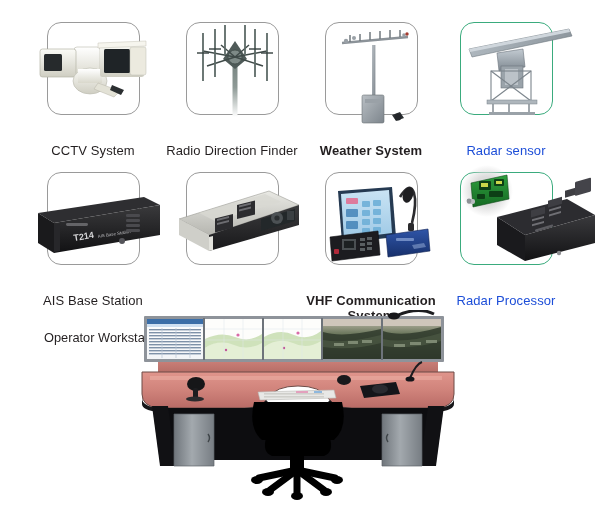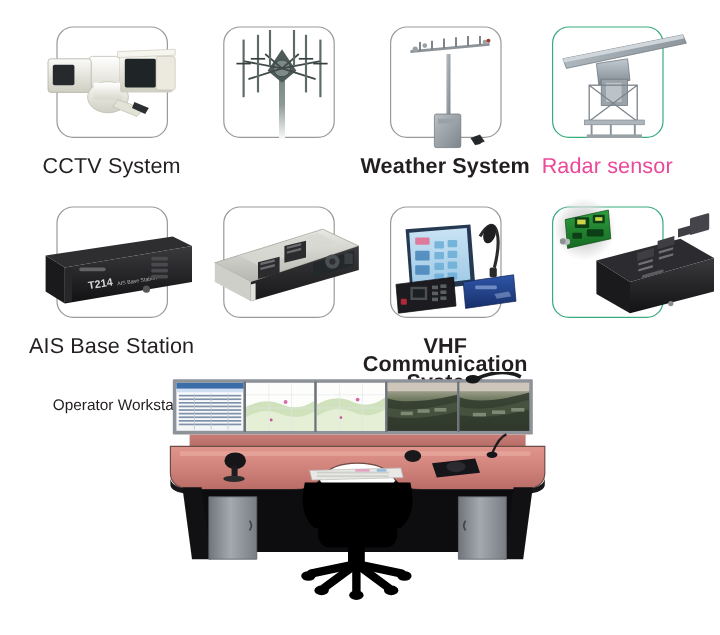--- a/index.html
+++ b/index.html
@@ -46,28 +46,28 @@
     height: 93px;
     margin: 0 auto;
     border: 1.4px solid #9a9a9a;
     border-radius: 14px;
     box-sizing: border-box;
     background: #ffffff;
   }
   .iconbox.accent { border-color: #3aab7d; }
 
   .label {
-    margin-top: 16px;
+    margin-top: 28px;
     text-align: center;
-    font-size: 18px;
+    font-size: 13px;
     line-height: 15px;
     color: #231f20;
     letter-spacing: .1px;
   }
-  .label.accent { color: #ec4899; }
+  .label.accent { color: #1d4ed8; }
 
   
   .art {
     position: absolute;
     left: 0; top: 0;
     width: 93px; height: 93px;
     overflow: visible;
   }
   .art > svg { position: absolute; left: -22px; top: -12px; overflow: visible; }
 
@@ -170,20 +170,21 @@
 
               <g stroke="#34403e" stroke-width="1.4">
                 <line x1="32" y1="42" x2="44" y2="42"></line>
                 <line x1="96" y1="42" x2="108" y2="42"></line>
                 <line x1="44" y1="38" x2="56" y2="38"></line>
                 <line x1="84" y1="38" x2="96" y2="38"></line>
               </g>
             </svg>
           </div>
         </div>
+        <div class="label">Radio Direction Finder</div>
       </div>
 
       <div class="cell c2">
         <div class="iconbox">
           <div class="art nosel">
             <svg width="140" height="118" viewBox="0 0 140 118">
               <defs>
                 <linearGradient id="gWx" x1="0" y1="0" x2="1" y2="1">
                   <stop offset="0" stop-color="#b9bfc4"></stop>
                   <stop offset="1" stop-color="#7d858c"></stop>
@@ -455,20 +456,21 @@
                 <rect x="110" y="80" width="12" height="2" transform="skewY(-16)"></rect>
                 <rect x="93" y="90" width="12" height="2" transform="skewY(-16)"></rect>
                 <rect x="110" y="85" width="12" height="2" transform="skewY(-16)"></rect>
               </g>
               <rect x="136" y="60" width="16" height="14" rx="1" fill="#44444a" transform="skewY(-16)"></rect>
               <circle cx="120" cy="92" r="2.2" fill="#8c8c90"></circle>
               <rect x="96" y="96" width="18" height="2.4" rx="1" fill="#5c5c61" transform="skewY(-16)"></rect>
             </svg>
           </div>
         </div>
+        <div class="label accent">Radar Processor</div>
       </div>
     </div>
   </div>
 
   <div class="ows-label">Operator Workstation</div>
 
   <div id="workstation">
     <svg width="320" height="190" viewBox="0 0 320 190" class="nosel">
       <defs>
         <linearGradient id="deskTop" x1="0" y1="0" x2="0" y2="1">

